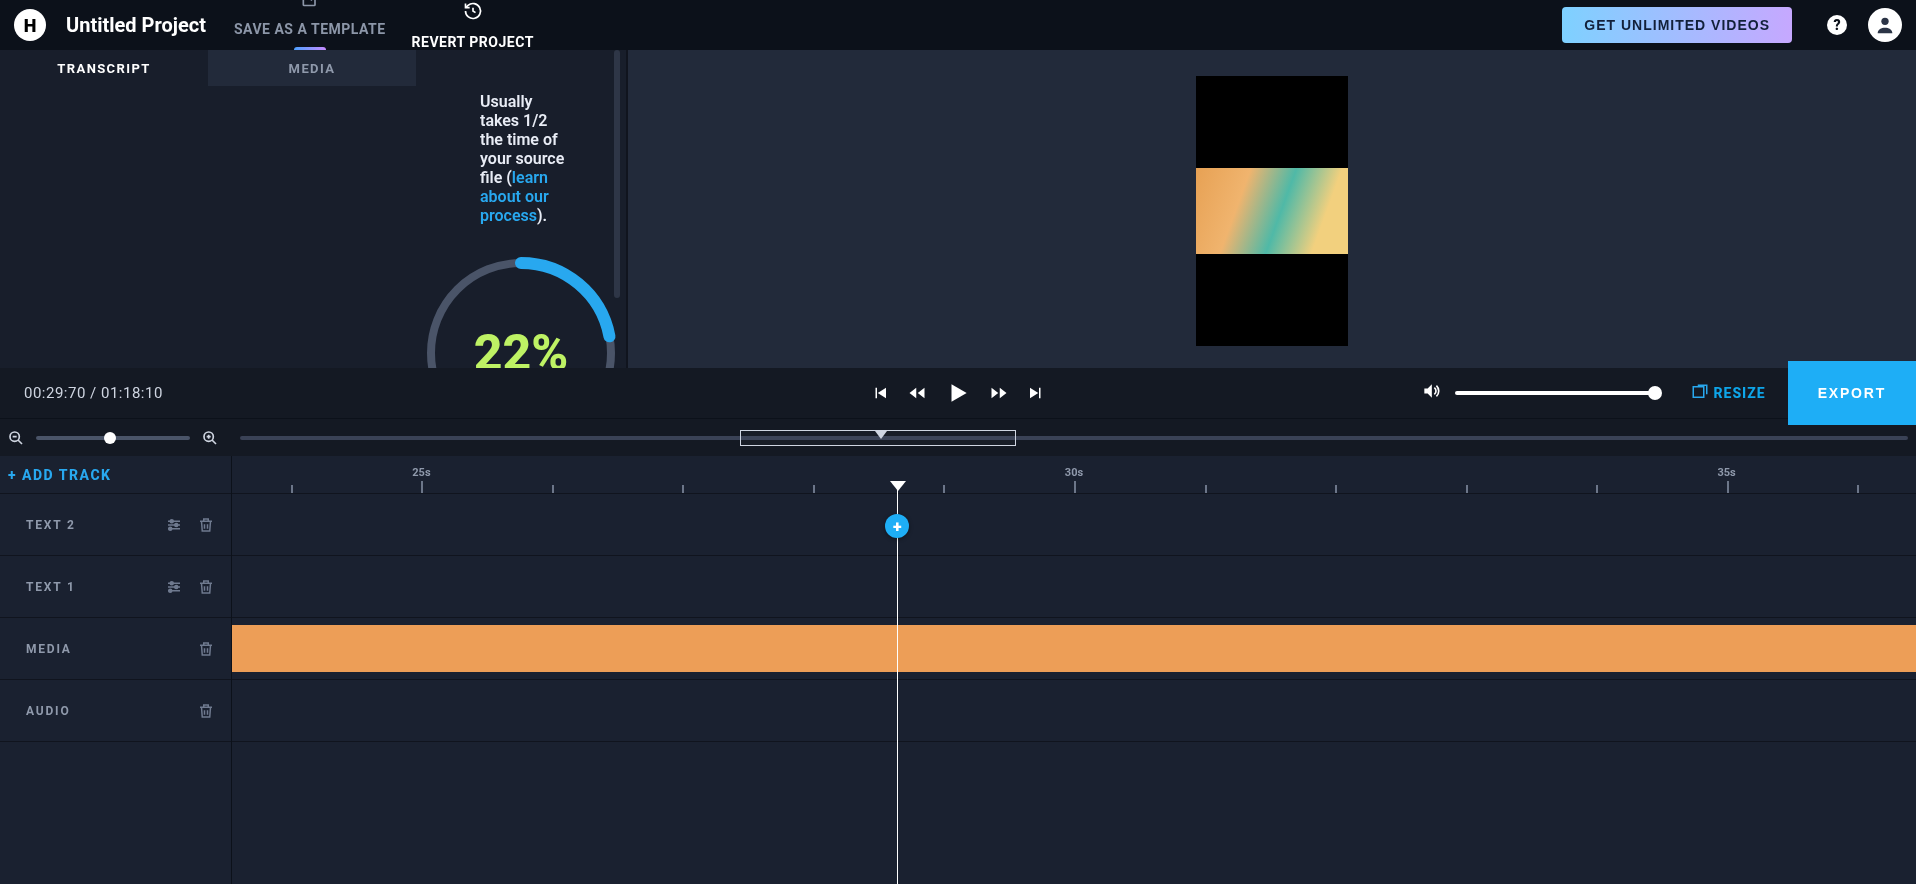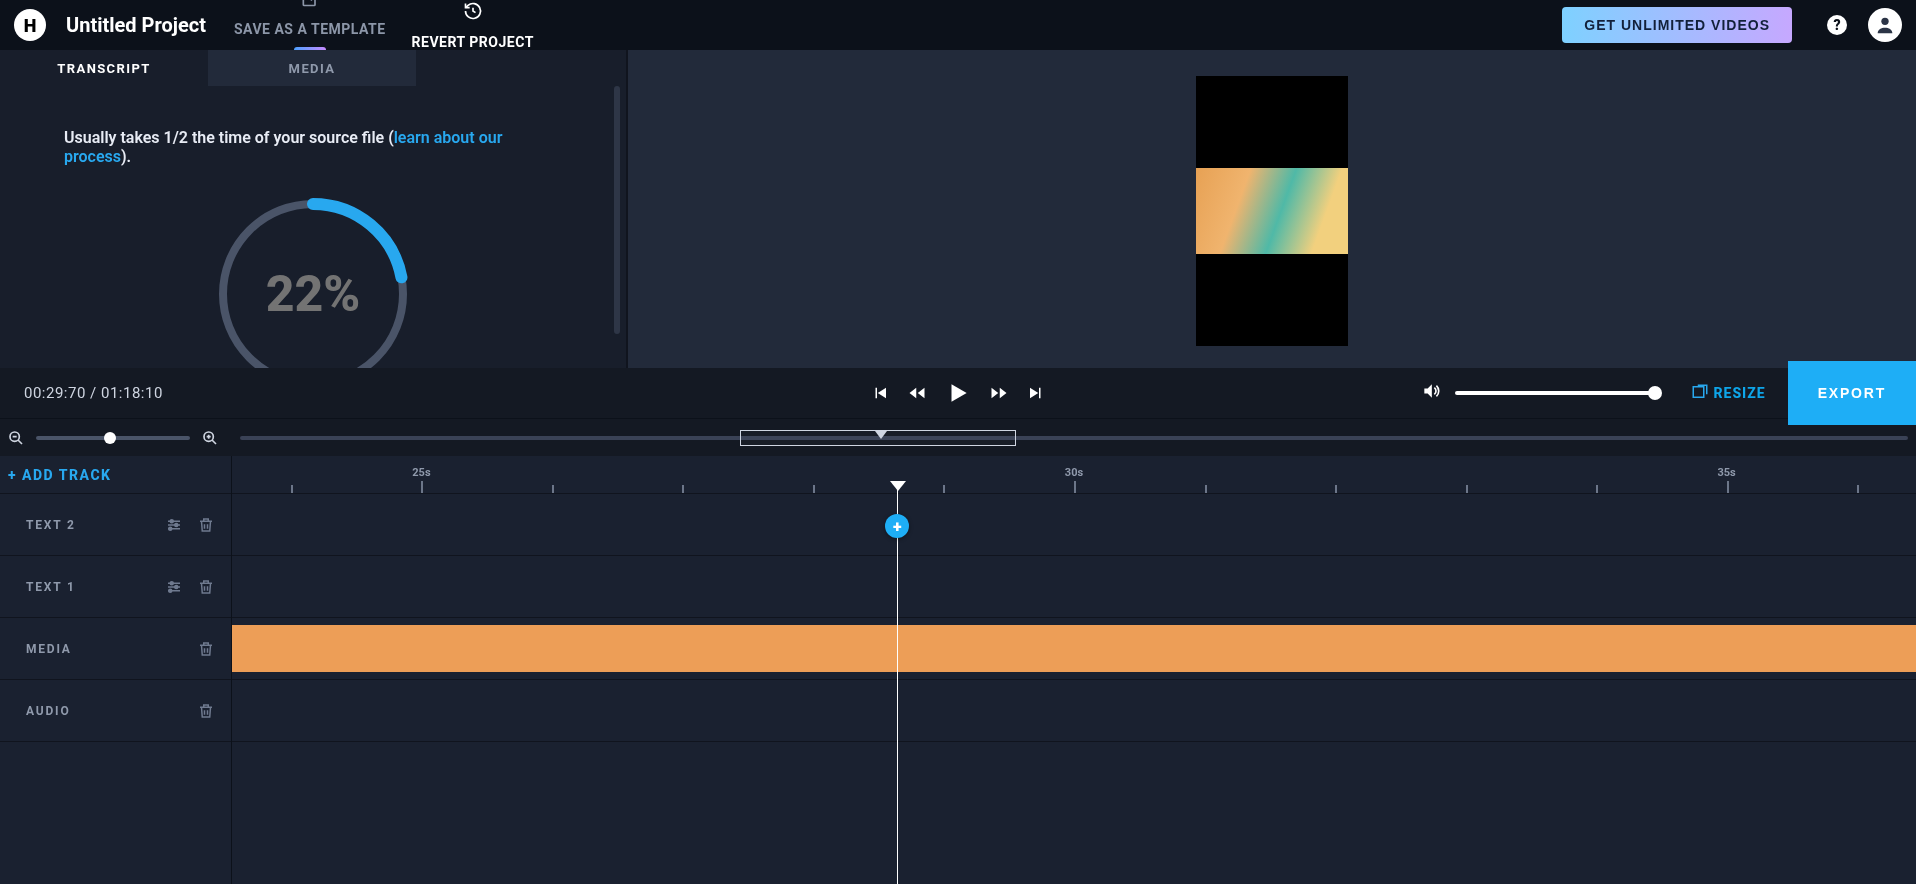--- a/index.html
+++ b/index.html
@@ -84,21 +84,20 @@
 
 
 .main-row {
   display: flex;
   height: 318px;
 }
 .left-panel {
   width: 626px;
   background: #181e2b;
   display: flex;
-  flex-direction: column;
   position: relative;
 }
 .tabs {
   display: flex;
   height: 36px;
 }
 .tab {
   flex: 0 0 auto;
   width: 208px;
   display: flex;
@@ -138,21 +137,21 @@
   display: flex;
   justify-content: center;
   padding-top: 28px;
 }
 .progress-ring { position: relative; width: 200px; height: 200px; }
 .progress-ring svg { transform: rotate(-90deg); }
 .progress-pct {
   position: absolute;
   inset: 0;
   display: flex; align-items: center; justify-content: center;
-  font-size: 50px; font-weight: 800; color: #737373;
+  font-size: 50px; font-weight: 800; color: #bef264;
 }
 
 .preview-panel {
   flex: 1;
   background: #222a3a;
   border-left: 2px solid #10141e;
   display: flex;
   align-items: flex-start;
   justify-content: center;
 }

